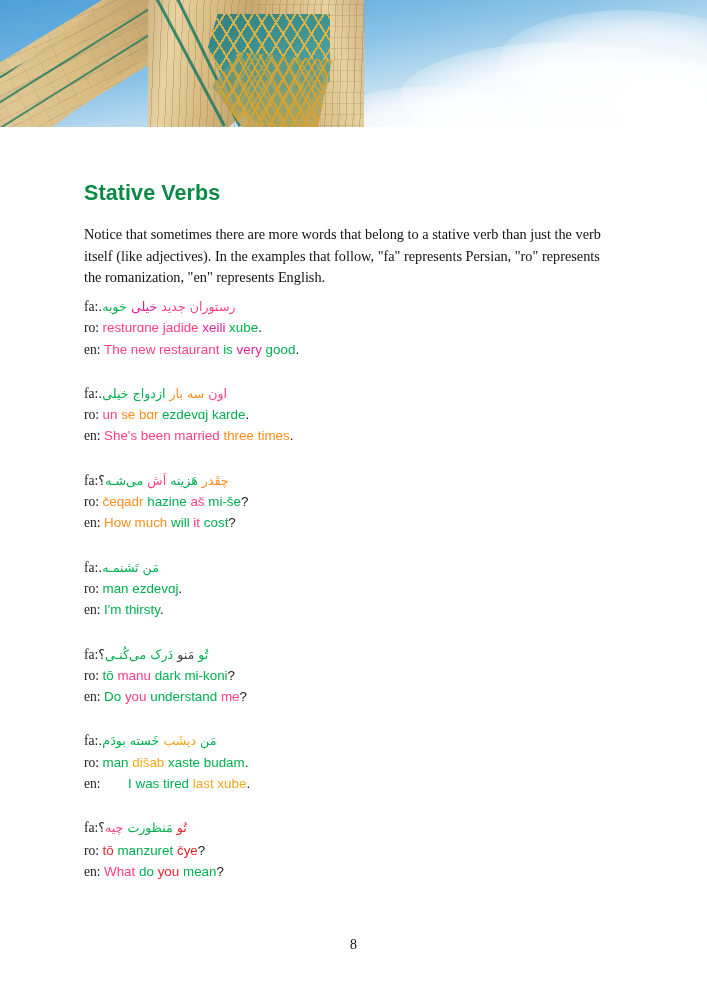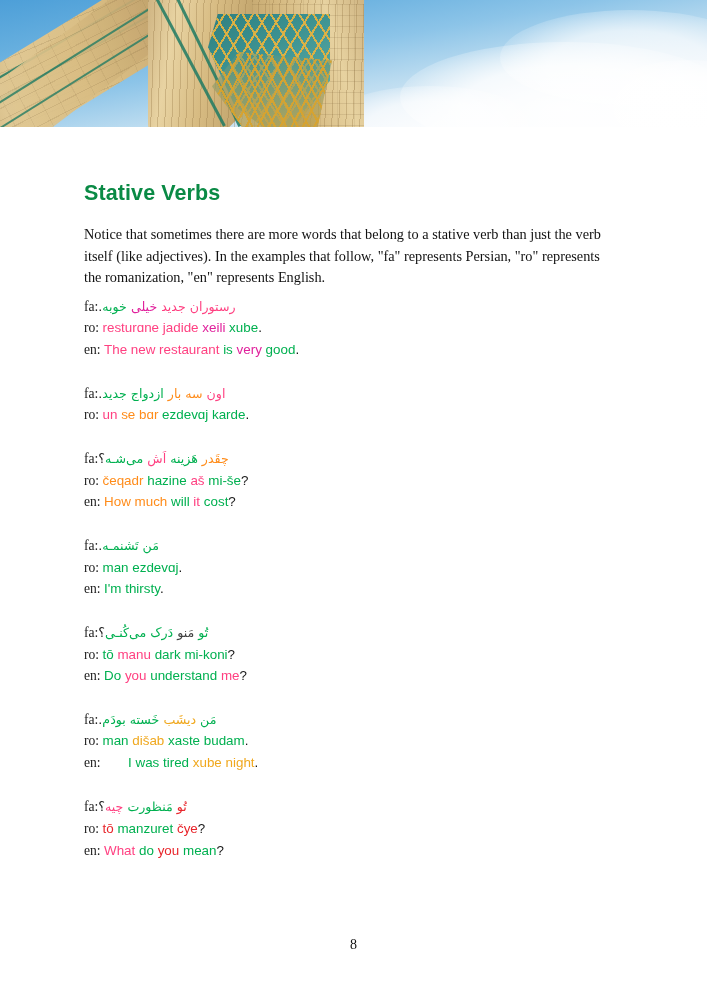--- a/index.html
+++ b/index.html
@@ -244,42 +244,43 @@
 
   <p class="intro">Notice that sometimes there are more words that belong to a stative verb than just the verb itself (like adjectives). In the examples that follow, "fa" represents Persian, "ro" represents the romanization, "en" represents English.</p>
 
   <div class="examples">
       <div class="example-block">
         <div class="ex-line fa-row"><span class="tag">fa: </span><span class="fa-line"><span style="color: rgb(255, 64, 129);">رستوران</span><span style="color: rgb(26, 26, 26);"> </span><span style="color: rgb(255, 64, 129);">جدید</span><span style="color: rgb(26, 26, 26);"> </span><span style="color: rgb(224, 33, 156);">خیلی</span><span style="color: rgb(26, 26, 26);"> </span><span style="color: rgb(0, 176, 80);">خوبه</span><span style="color: rgb(26, 26, 26);">.</span></span></div>
         <div class="ex-line"><span class="tag">ro: </span><span class="seg" style="color: rgb(255, 64, 129);">resturɑne</span><span class="seg" style="color: rgb(26, 26, 26);"> </span><span class="seg" style="color: rgb(255, 64, 129);">jadide</span><span class="seg" style="color: rgb(26, 26, 26);"> </span><span class="seg" style="color: rgb(224, 33, 156);">xeili</span><span class="seg" style="color: rgb(26, 26, 26);"> </span><span class="seg" style="color: rgb(0, 176, 80);">xube</span><span class="seg" style="color: rgb(26, 26, 26);">.</span></div>
         <div class="ex-line"><span class="tag">en: </span><span class="seg" style="color: rgb(255, 64, 129);">The new restaurant</span><span class="seg" style="color: rgb(26, 26, 26);"> </span><span class="seg" style="color: rgb(0, 176, 80);">is</span><span class="seg" style="color: rgb(26, 26, 26);"> </span><span class="seg" style="color: rgb(224, 33, 156);">very</span><span class="seg" style="color: rgb(26, 26, 26);"> </span><span class="seg" style="color: rgb(0, 176, 80);">good</span><span class="seg" style="color: rgb(26, 26, 26);">.</span></div>
       </div>
       <div class="example-block">
-        <div class="ex-line fa-row"><span class="tag">fa: </span><span class="fa-line"><span style="color: rgb(255, 64, 129);">اون</span><span style="color: rgb(26, 26, 26);"> </span><span style="color: rgb(255, 140, 26);">سه بار</span><span style="color: rgb(26, 26, 26);"> </span><span style="color: rgb(0, 176, 80);">ازدواج جدید</span><span style="color: rgb(26, 26, 26);">.</span></span></div>
+        <div class="ex-line fa-row"><span class="tag">fa: </span><span class="fa-line"><span style="color: rgb(255, 64, 129);">اون</span><span style="color: rgb(26, 26, 26);"> </span><span style="color: rgb(255, 140, 26);">سه بار</span><span style="color: rgb(26, 26, 26);"> </span><span style="color: rgb(0, 176, 80);">ازدواج خیلی</span><span style="color: rgb(26, 26, 26);">.</span></span></div>
         <div class="ex-line"><span class="tag">ro: </span><span class="seg" style="color: rgb(255, 64, 129);">un</span><span class="seg" style="color: rgb(26, 26, 26);"> </span><span class="seg" style="color: rgb(255, 140, 26);">se bɑr</span><span class="seg" style="color: rgb(26, 26, 26);"> </span><span class="seg" style="color: rgb(0, 176, 80);">ezdevɑj karde</span><span class="seg" style="color: rgb(26, 26, 26);">.</span></div>
+        <div class="ex-line"><span class="tag">en: </span><span class="seg" style="color: rgb(255, 64, 129);">She's been married</span><span class="seg" style="color: rgb(26, 26, 26);"> </span><span class="seg" style="color: rgb(255, 140, 26);">three times</span><span class="seg" style="color: rgb(26, 26, 26);">.</span></div>
       </div>
       <div class="example-block">
         <div class="ex-line fa-row"><span class="tag">fa: </span><span class="fa-line"><span style="color: rgb(255, 140, 26);">چقَدر</span><span style="color: rgb(26, 26, 26);"> </span><span style="color: rgb(0, 176, 80);">هَزینه</span><span style="color: rgb(26, 26, 26);"> </span><span style="color: rgb(255, 64, 129);">اَش</span><span style="color: rgb(26, 26, 26);"> </span><span style="color: rgb(0, 176, 80);">می‌شـه</span><span style="color: rgb(26, 26, 26);">؟</span></span></div>
         <div class="ex-line"><span class="tag">ro: </span><span class="seg" style="color: rgb(255, 140, 26);">čeqadr</span><span class="seg" style="color: rgb(26, 26, 26);"> </span><span class="seg" style="color: rgb(0, 176, 80);">hazine</span><span class="seg" style="color: rgb(26, 26, 26);"> </span><span class="seg" style="color: rgb(255, 64, 129);">aš</span><span class="seg" style="color: rgb(26, 26, 26);"> </span><span class="seg" style="color: rgb(0, 176, 80);">mi-še</span><span class="seg" style="color: rgb(26, 26, 26);">?</span></div>
         <div class="ex-line"><span class="tag">en: </span><span class="seg" style="color: rgb(255, 140, 26);">How much</span><span class="seg" style="color: rgb(26, 26, 26);"> </span><span class="seg" style="color: rgb(0, 176, 80);">will</span><span class="seg" style="color: rgb(26, 26, 26);"> </span><span class="seg" style="color: rgb(255, 64, 129);">it</span><span class="seg" style="color: rgb(26, 26, 26);"> </span><span class="seg" style="color: rgb(0, 176, 80);">cost</span><span class="seg" style="color: rgb(26, 26, 26);">?</span></div>
       </div>
       <div class="example-block">
         <div class="ex-line fa-row"><span class="tag">fa: </span><span class="fa-line"><span style="color: rgb(0, 176, 80);">مَن تَشنمـه</span><span style="color: rgb(26, 26, 26);">.</span></span></div>
         <div class="ex-line"><span class="tag">ro: </span><span class="seg" style="color: rgb(0, 176, 80);">man ezdevɑj</span><span class="seg" style="color: rgb(26, 26, 26);">.</span></div>
         <div class="ex-line"><span class="tag">en: </span><span class="seg" style="color: rgb(0, 176, 80);">I'm thirsty</span><span class="seg" style="color: rgb(26, 26, 26);">.</span></div>
       </div>
       <div class="example-block">
         <div class="ex-line fa-row"><span class="tag">fa: </span><span class="fa-line"><span style="color: rgb(0, 176, 80);">تُو</span><span style="color: rgb(26, 26, 26);"> </span><span style="color: #404040;">مَنو</span><span style="color: rgb(26, 26, 26);"> </span><span style="color: rgb(0, 176, 80); margin-top: 36px;">دَرک می‌کُنـی</span><span style="color: rgb(26, 26, 26);">؟</span></span></div>
         <div class="ex-line"><span class="tag">ro: </span><span class="seg" style="color: rgb(0, 176, 80);">tō</span><span class="seg" style="color: rgb(26, 26, 26);"> </span><span class="seg" style="color: rgb(255, 64, 129);">manu</span><span class="seg" style="color: rgb(26, 26, 26);"> </span><span class="seg" style="color: rgb(0, 176, 80);">dark mi-koni</span><span class="seg" style="color: rgb(26, 26, 26);">?</span></div>
         <div class="ex-line"><span class="tag">en: </span><span class="seg" style="color: rgb(0, 176, 80);">Do</span><span class="seg" style="color: rgb(26, 26, 26);"> </span><span class="seg" style="color: rgb(255, 64, 129);">you</span><span class="seg" style="color: rgb(26, 26, 26);"> </span><span class="seg" style="color: rgb(0, 176, 80);">understand</span><span class="seg" style="color: rgb(26, 26, 26);"> </span><span class="seg" style="color: rgb(255, 64, 129);">me</span><span class="seg" style="color: rgb(26, 26, 26);">?</span></div>
       </div>
       <div class="example-block">
         <div class="ex-line fa-row"><span class="tag">fa: </span><span class="fa-line"><span style="color: rgb(0, 176, 80);">مَن</span><span style="color: rgb(26, 26, 26);"> </span><span style="color: rgb(240, 168, 30);">دیشَب</span><span style="color: rgb(26, 26, 26);"> </span><span style="color: rgb(0, 176, 80);">خَسته بودَم</span><span style="color: rgb(26, 26, 26);">.</span></span></div>
         <div class="ex-line"><span class="tag">ro: </span><span class="seg" style="color: rgb(0, 176, 80);">man</span><span class="seg" style="color: rgb(26, 26, 26);"> </span><span class="seg" style="color: rgb(240, 168, 30);">dišab</span><span class="seg" style="color: rgb(26, 26, 26);"> </span><span class="seg" style="color: rgb(0, 176, 80);">xaste budam</span><span class="seg" style="color: rgb(26, 26, 26);">.</span></div>
-        <div class="ex-line"><span class="tag">en: </span><span class="seg" style="color: rgb(0, 176, 80); margin-left: 24px;">I was tired</span><span class="seg" style="color: rgb(26, 26, 26);"> </span><span class="seg" style="color: rgb(240, 168, 30);">xube night</span><span class="seg" style="color: rgb(26, 26, 26);">.</span></div>
+        <div class="ex-line"><span class="tag">en: </span><span class="seg" style="color: rgb(0, 176, 80); margin-left: 24px;">I was tired</span><span class="seg" style="color: rgb(26, 26, 26);"> </span><span class="seg" style="color: rgb(240, 168, 30);">last xube</span><span class="seg" style="color: rgb(26, 26, 26);">.</span></div>
       </div>
       <div class="example-block">
         <div class="ex-line fa-row"><span class="tag">fa: </span><span class="fa-line"><span style="color: rgb(232, 37, 43);">تُو</span><span style="color: rgb(26, 26, 26);"> </span><span style="color: rgb(0, 176, 80); font-family: Liberation Serif, serif;">مَنظورت</span><span style="color: rgb(26, 26, 26);"> </span><span style="color: rgb(255, 64, 129);">چیه</span><span style="color: rgb(26, 26, 26);">؟</span></span></div>
         <div class="ex-line"><span class="tag">ro: </span><span class="seg" style="color: rgb(232, 37, 43);">tō</span><span class="seg" style="color: rgb(26, 26, 26);"> </span><span class="seg" style="color: rgb(0, 176, 80);">manzuret</span><span class="seg" style="color: rgb(26, 26, 26);"> </span><span class="seg" style="color: rgb(232, 37, 43);">čye</span><span class="seg" style="color: rgb(26, 26, 26);">?</span></div>
         <div class="ex-line"><span class="tag">en: </span><span class="seg" style="color: rgb(255, 64, 129);">What</span><span class="seg" style="color: rgb(26, 26, 26);"> </span><span class="seg" style="color: rgb(0, 176, 80);">do</span><span class="seg" style="color: rgb(26, 26, 26);"> </span><span class="seg" style="color: rgb(232, 37, 43);">you</span><span class="seg" style="color: rgb(26, 26, 26);"> </span><span class="seg" style="color: rgb(0, 176, 80);">mean</span><span class="seg" style="color: rgb(26, 26, 26);">?</span></div>
       </div>
     </div>
 
   <div class="page-number">8</div>
 </div>

